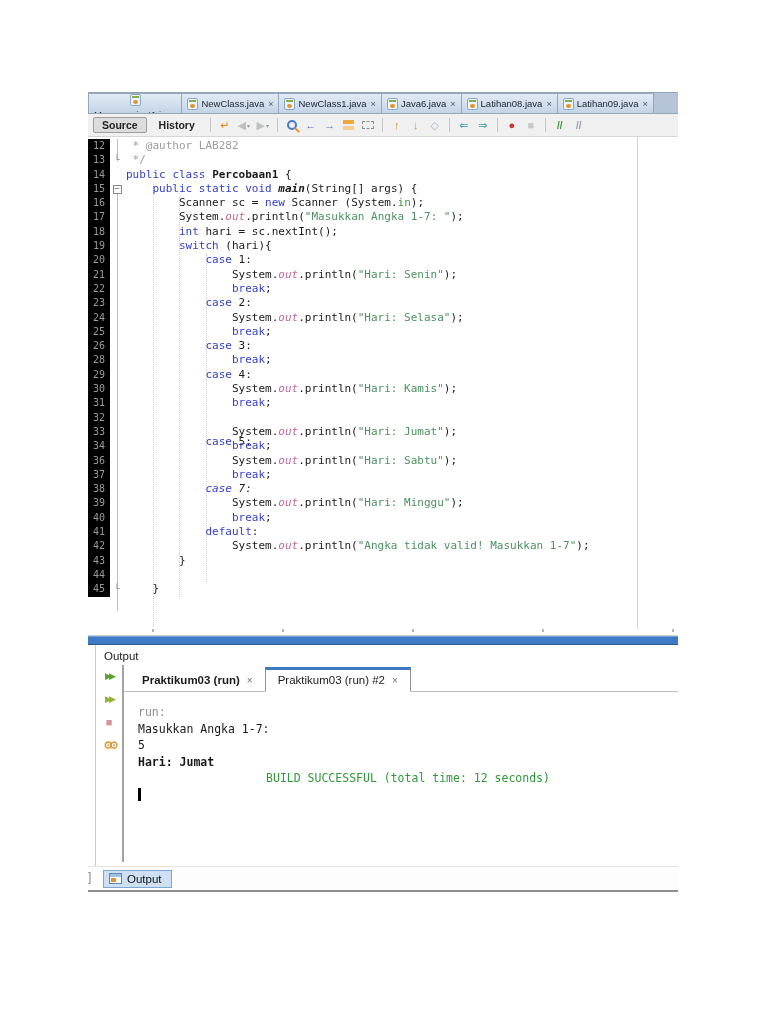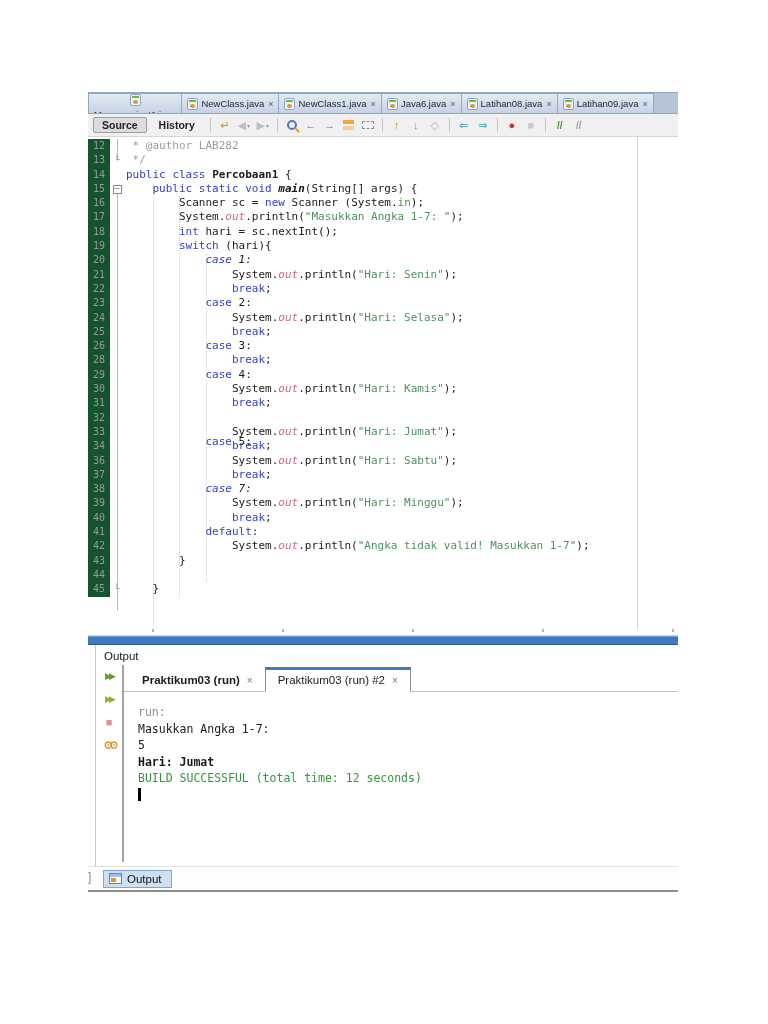--- a/index.html
+++ b/index.html
@@ -28,21 +28,21 @@
   .ic-find{width:10px;height:10px;border:2px solid #4a78c8;border-radius:50%;position:relative;box-sizing:border-box;}
   .ic-find::after{content:"";position:absolute;width:6px;height:2px;background:#e2932a;transform:rotate(45deg);right:-5px;bottom:-3px;}
   .ic-stack{width:11px;height:4px;background:#f0a83c;box-shadow:0 6px 0 #f6cd92;margin-bottom:6px;}
   .ic-rect{width:12px;height:8px;border:1px dashed #8a9097;box-sizing:border-box;}
 
   
   .editor{position:relative;height:492px;background:#fff;font-family:"DejaVu Sans Mono",monospace;font-size:11px;
           overflow:hidden;}
   .lines{position:relative;padding-top:2px;}
   .crow{display:flex;height:14.3px;line-height:14.3px;}
-  .gut{width:22px;background:#14532d;color:#9a9a9a;text-align:right;padding-right:5px;font-size:10px;flex:none;box-sizing:border-box;cursor:pointer;}
+  .gut{width:22px;background:#000000;color:#9a9a9a;text-align:right;padding-right:5px;font-size:10px;flex:none;box-sizing:border-box;cursor:pointer;}
   .fold{width:14px;flex:none;display:flex;align-items:center;justify-content:center;color:#8a8a8a;font-size:9px;position:relative;z-index:2;}
   .fbox{width:7px;height:7px;border:1px solid #8a8a8a;background:#fff;font-size:8px;line-height:6px;text-align:center;color:#555;box-sizing:content-box;}
   .codeln{white-space:pre;color:#1a1a1a;flex:1;cursor:text;}
   .hl .codeln,.hl .fold{background:#fbf1d0;}
   .caret{display:inline-block;width:2px;height:11px;background:#000;vertical-align:-1px;margin-left:1px;}
   .tk-k{color:#333fc8;} .tk-p{color:#1a1a1a;} .tk-s{color:#4b925f;}
   .tk-o{color:#c9699c;font-style:italic;} .tk-n{color:#3f9a4a;}
   .tk-c{color:#9c9c9c;} .tk-C{font-weight:bold;color:#1a1a1a;} .tk-M{font-weight:bold;font-style:italic;color:#1a1a1a;}
   .margin-line{position:absolute;left:549px;top:0;height:100%;width:1px;background:#e3cbe0;pointer-events:none;z-index:1;}
   .iguide{position:absolute;width:0;border-left:1px dotted #cfcfcf;pointer-events:none;z-index:0;}
@@ -59,21 +59,21 @@
   .output-body{display:flex;height:197px;}
   .obar{width:26px;flex:none;display:flex;flex-direction:column;align-items:center;padding-top:3px;gap:7px;}
   .oicon{width:20px;height:16px;display:flex;align-items:center;justify-content:center;cursor:pointer;white-space:nowrap;}
   .oright{flex:1;display:flex;flex-direction:column;border-left:2px solid #a3a3a3;min-width:0;}
   .otabs{height:27px;display:flex;align-items:flex-end;border-bottom:1px solid #bfbfbf;padding-left:6px;box-sizing:border-box;background:#fff;}
   .otab{display:flex;align-items:center;gap:7px;font-size:11.5px;padding:4px 12px 5px;color:#1a1a1a;position:relative;cursor:pointer;white-space:nowrap;}
   .otab.sel{background:#fff;border:1px solid #8f8f8f;border-top:3px solid #3e79c4;border-bottom:1px solid #fff;margin-bottom:-1px;}
   .oclose{color:#6a737d;font-size:10px;}
   .console{flex:1;background:#fff;font-family:"DejaVu Sans Mono",monospace;font-size:11.5px;line-height:16.6px;
            padding:12px 0 0 14px;color:#1a1a1a;cursor:text;}
-  .cl-muted{color:#8f8f8f;} .cl-green{color:#2f9a39;} .cl-bold{font-weight:bold;} .cl-plain{color:#1a1a1a;}
+  .cl-muted{color:#8f8f8f;} .cl-green{color:#2f9a39;text-align:center;} .cl-bold{font-weight:bold;} .cl-plain{color:#1a1a1a;}
   .ccaret{display:inline-block;width:2.5px;height:13px;background:#000;vertical-align:-2px;}
 
   
   .bottombar{height:23px;display:flex;align-items:center;padding-left:15px;position:relative;background:#fdfdfd;
              border-top:1px solid #e2e2e2;border-bottom:2px solid #8f8f8f;box-sizing:content-box;}
   .edge-frag{position:absolute;left:0;top:3px;color:#8a8a8a;font-size:12px;}
   .out-btn{display:flex;align-items:center;gap:5px;font-size:11.5px;padding:2px 9px 2px 5px;background:#cfe0f3;
            border:1px solid #7ea6d2;color:#111;cursor:pointer;}
   .ic-window{width:13px;height:11px;border:1px solid #5f87b8;background:#fff;position:relative;box-sizing:border-box;}
   .ic-window::before{content:"";position:absolute;left:0;top:0;right:0;height:3px;background:#9fc0e0;}
@@ -228,21 +228,21 @@
           <div class="codeln" style="padding-left: 54.96px;"><span class="tk-k">int</span><span class="tk-p"> hari = sc.nextInt();</span></div>
         </div>
         <div class="crow">
           <div class="gut">19</div>
           <div class="fold"></div>
           <div class="codeln" style="padding-left: 54.96px;"><span class="tk-k">switch</span><span class="tk-p"> (hari){</span></div>
         </div>
         <div class="crow">
           <div class="gut">20</div>
           <div class="fold"></div>
-          <div class="codeln" style="padding-left: 81.44px; font-style: italic;"><span class="tk-k">case</span><span class="tk-p"> 1:</span></div>
+          <div class="codeln" style="padding-left: 81.44px;"><span class="tk-k">case</span><span class="tk-p"> 1:</span></div>
         </div>
         <div class="crow">
           <div class="gut">21</div>
           <div class="fold"></div>
           <div class="codeln" style="padding-left: 107.92px;"><span class="tk-p">System.</span><span class="tk-o">out</span><span class="tk-p">.println(</span><span class="tk-s">"Hari: Senin"</span><span class="tk-p">);</span></div>
         </div>
         <div class="crow">
           <div class="gut">22</div>
           <div class="fold"></div>
           <div class="codeln" style="padding-left: 107.92px;"><span class="tk-k">break</span><span class="tk-p">;</span></div>

